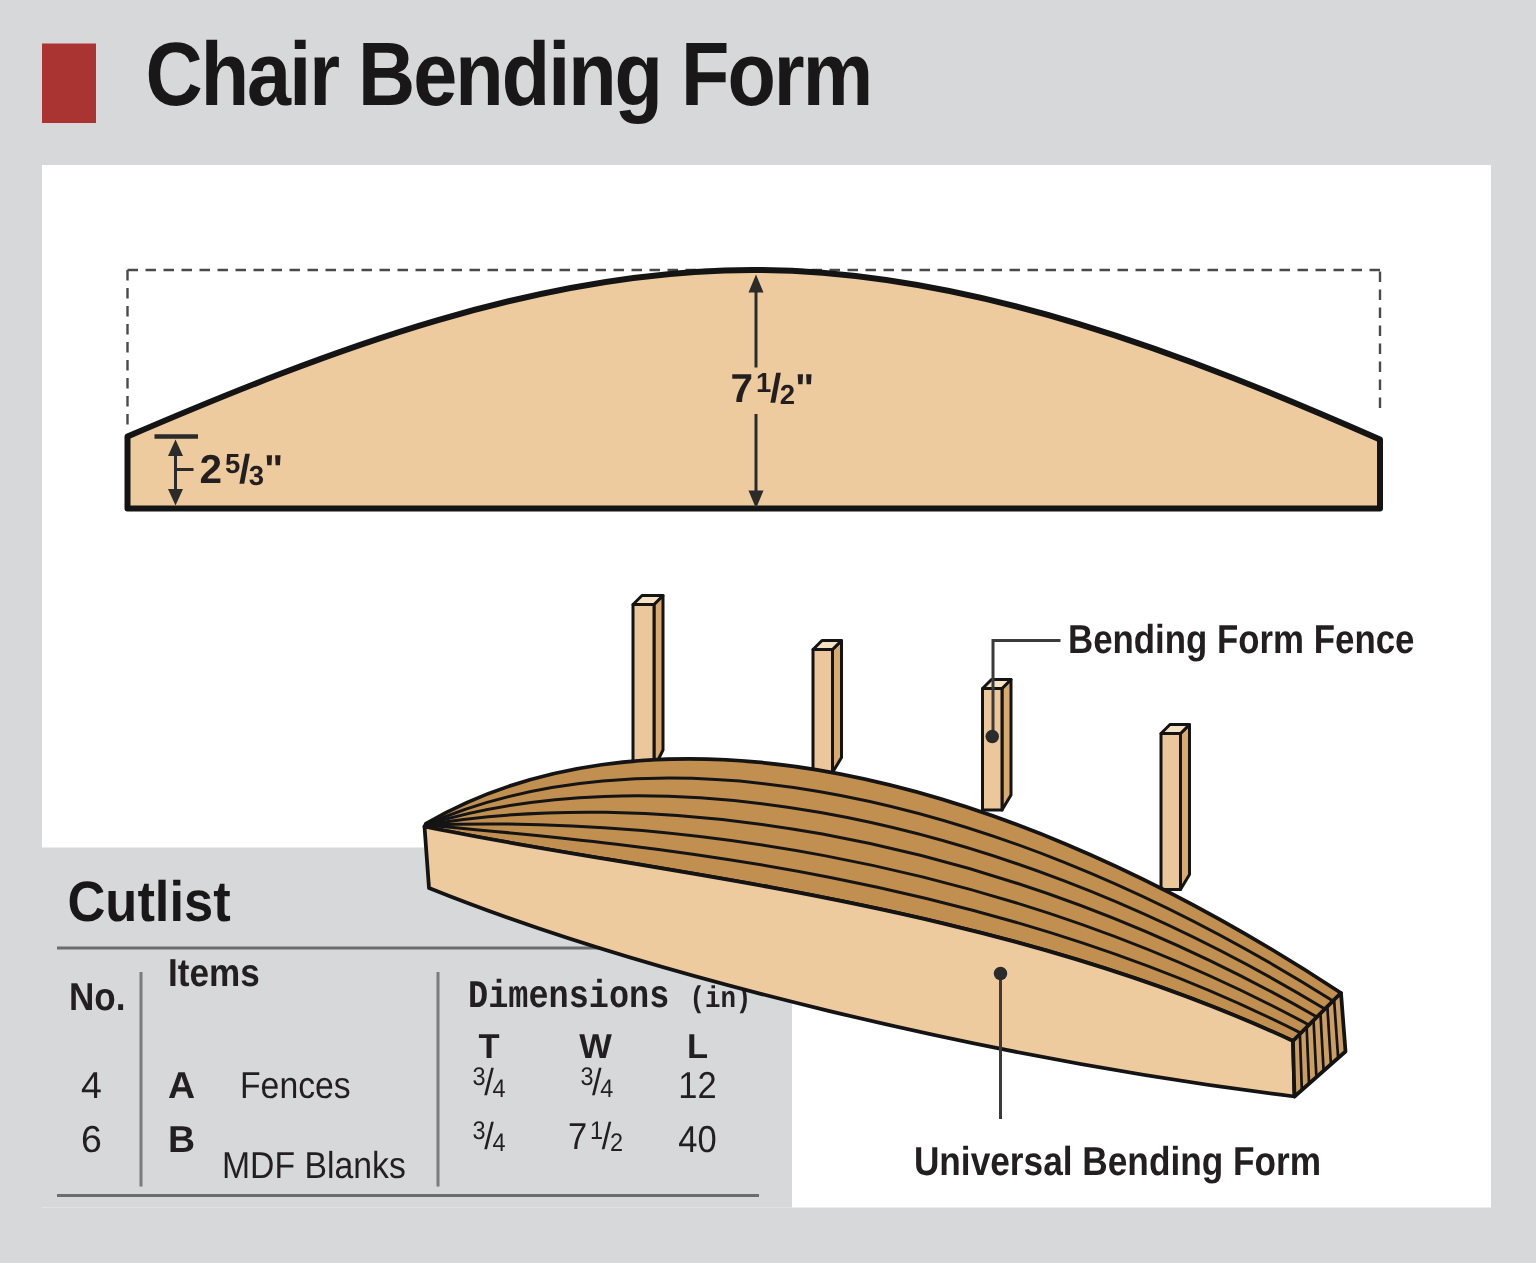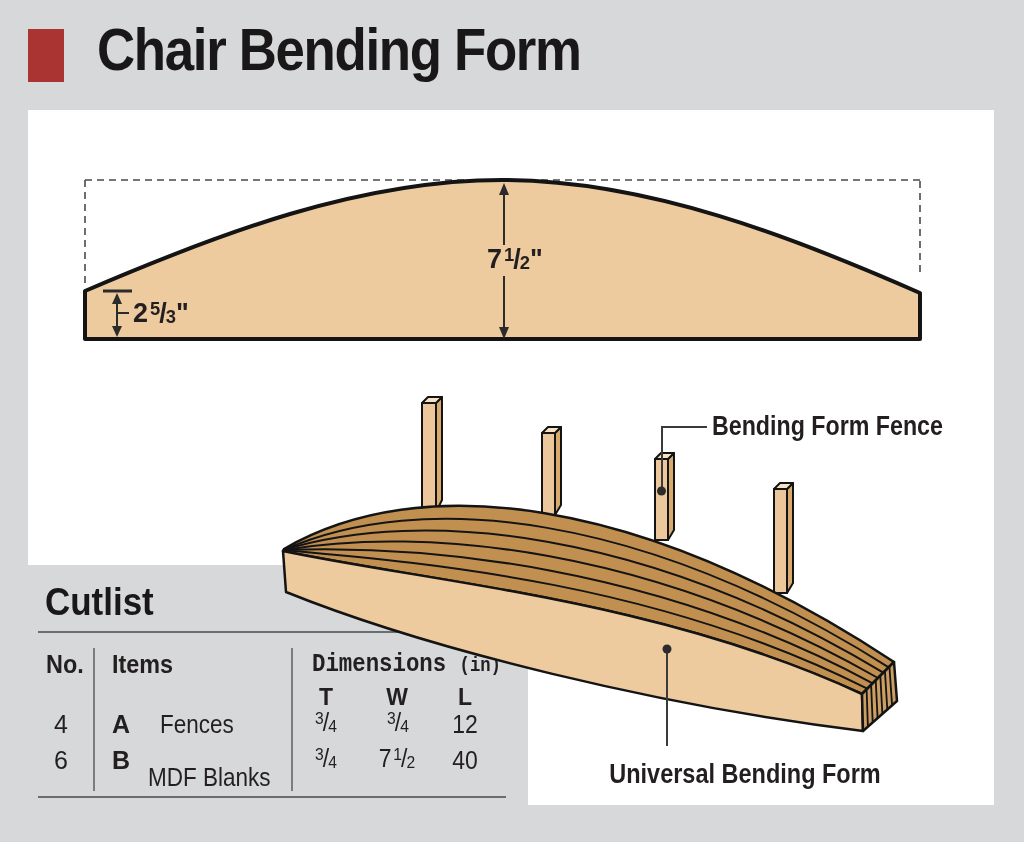--- a/index.html
+++ b/index.html
@@ -42,21 +42,21 @@
 <div class="abs redsq" style="left:28px;top:29px;width:36px;height:53px;"></div>
 <div class="abs title" style="left:97px;top:20px;">Chair Bending Form</div>
 
 <div class="abs panel" style="left:28px;top:110px;width:966px;height:695px;"></div>
 <div class="abs graypanel" style="left:28px;top:565px;width:500px;height:240px;"></div>
 
 <div class="abs cutlist-title" style="left:45px;top:582px;">Cutlist</div>
 <div class="abs rule" style="left:38px;top:631px;width:468px;height:2px;"></div>
 
 <div class="abs th" style="left:46px;top:650px;"><span class="cond">No.</span></div>
-<div class="abs th" style="left:112px;top:650px;text-align:center;"><span class="cond">Items</span></div>
+<div class="abs th" style="left:112px;top:634px;text-align:center;"><span class="cond">Items</span></div>
 <div class="abs th" style="left:312px;top:650px;font-family:Liberation Mono, monospace;">
   <span class="cond86"><span>Dimensions</span>&nbsp;<span class="unit-small">(in)</span></span>
 </div>
 
 <div class="abs th-sub" style="left:311px;top:685px;width:30px;">T</div>
 <div class="abs th-sub" style="left:381px;top:685px;width:32px;">W</div>
 <div class="abs th-sub" style="left:453px;top:685px;width:24px;">L</div>
 
 <div class="abs vrule" style="left:93px;top:648px;width:2px;height:143px;"></div>
 <div class="abs vrule" style="left:291px;top:648px;width:2px;height:143px;"></div>

